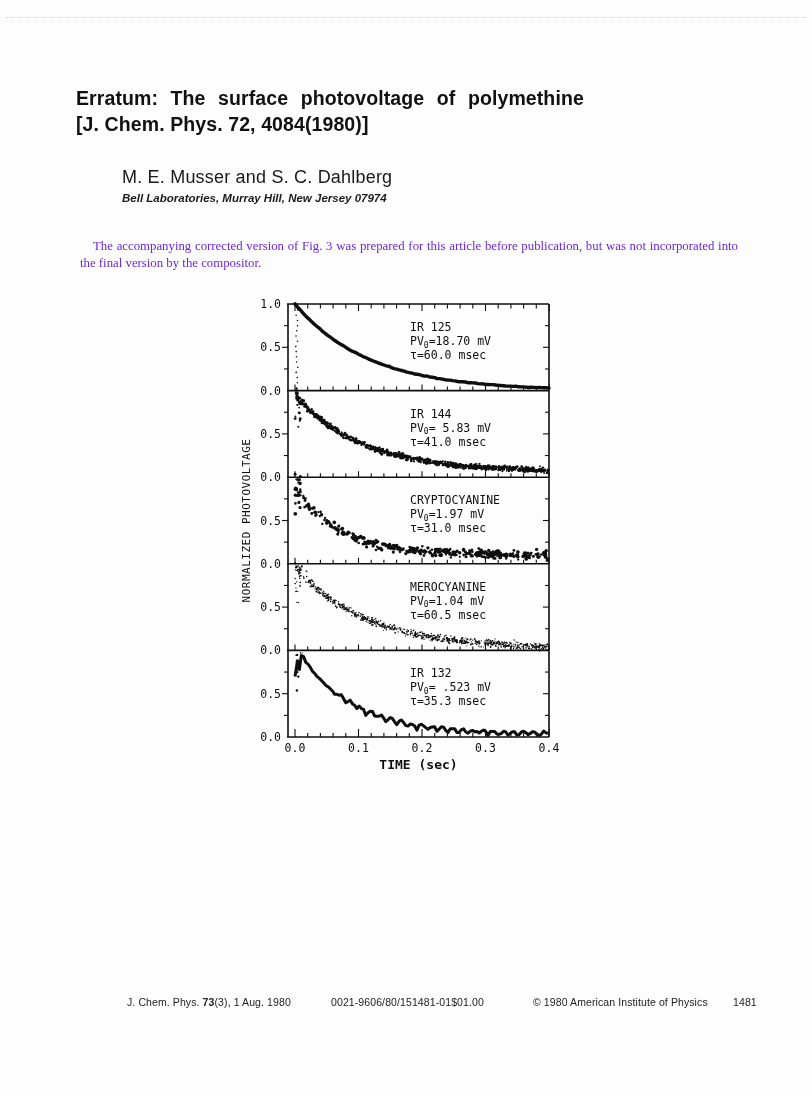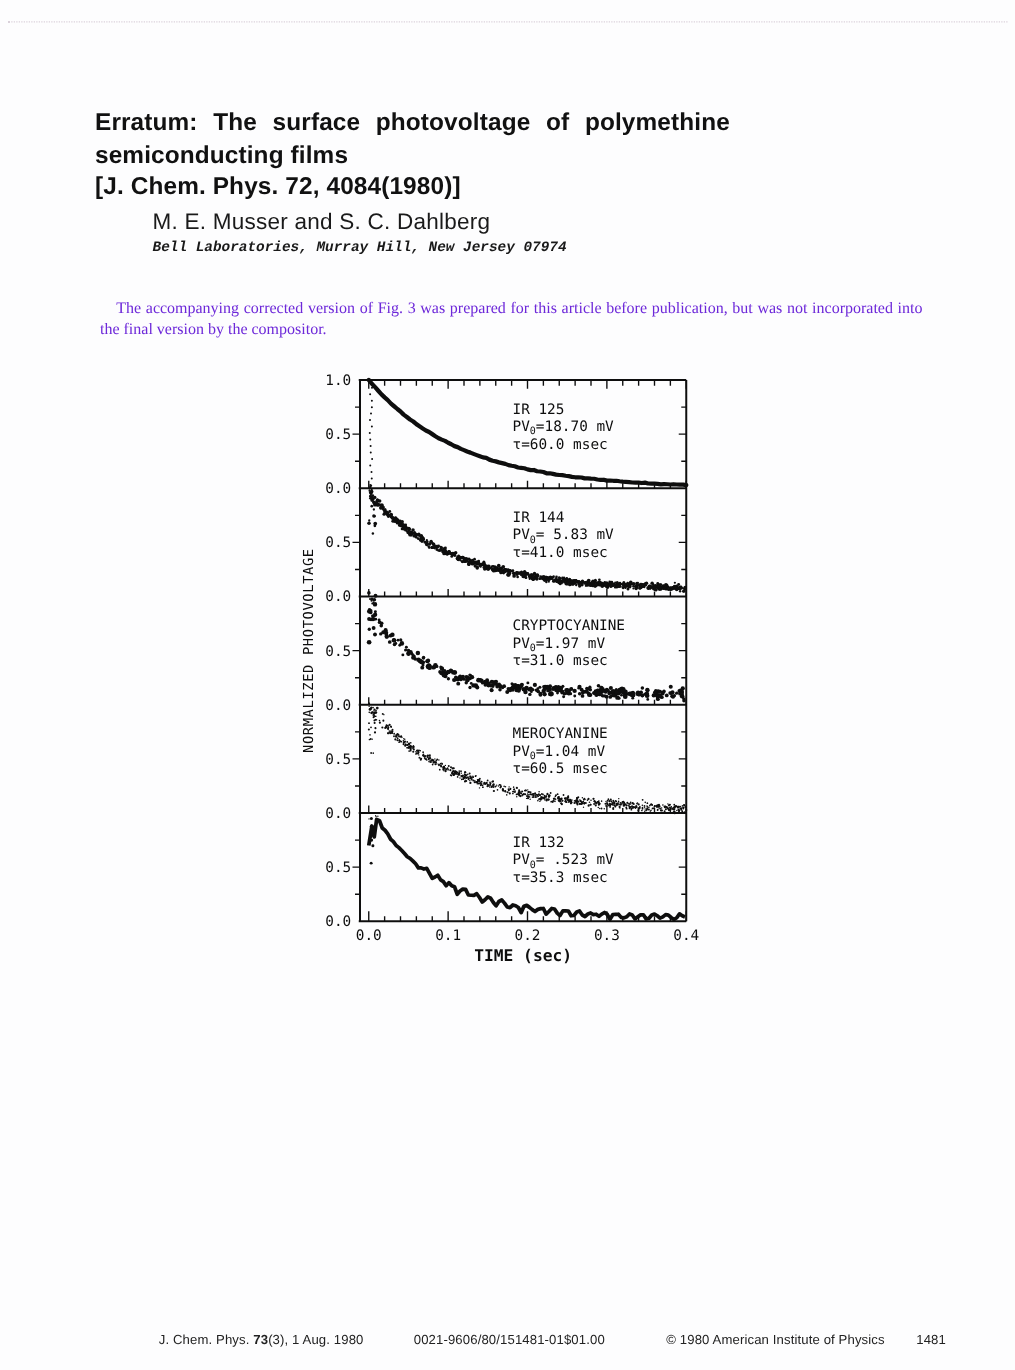--- a/index.html
+++ b/index.html
@@ -6,43 +6,42 @@
   html,body { width:812px; height:1096px; }
   body { background:#fdfdfe; font-family:"Liberation Sans", sans-serif; color:#161616; }
   .page { position:relative; width:812px; height:1096px; overflow:hidden; }
   .scan-line { position:absolute; top:17px; left:6px; right:6px; border-top:1px dotted #cfc3cf; opacity:.75; }
 
   .title-block { position:absolute; left:76px; top:86px; width:600px; }
   .title-line { display:block; font-weight:bold; font-size:19.5px; line-height:25.5px; color:#111; letter-spacing:.1px; }
   .title-line.spread { word-spacing:7px; }
 
   .authors { position:absolute; left:122px; top:167px; font-size:18px; color:#1a1a1a; letter-spacing:.2px; }
-  .affiliation { position:absolute; left:122px; top:192px; font-family:Liberation Mono, monospace; font-style:italic; font-weight:600; font-size:11.5px; color:#1a1a1a; }
+  .affiliation { position:absolute; left:122px; top:192px; font-family:Liberation Sans, sans-serif; font-style:italic; font-weight:600; font-size:11.5px; color:#1a1a1a; }
 
   .body-par { position:absolute; left:80px; top:238px; width:658px;
     font-family:"Liberation Serif", serif; font-size:12.8px; line-height:16.5px;
     text-align:justify; text-indent:13px; color:#6d28d9; }
 
   .figure-wrap { position:absolute; left:225px; top:288px; width:340px; height:500px; }
 
-  .footer-item { position:absolute; top:1066px; font-size:10.5px; color:#222; letter-spacing:.1px; }
+  .footer-item { position:absolute; top:996px; font-size:10.5px; color:#222; letter-spacing:.1px; }
   .f-journal { left:127px; }
   .f-code { left:331px; }
   .f-copy { left:533px; }
   .f-page { left:733px;text-align:right; }
 </style>
 </head>
 <body>
 
 <div class="page">
   <div class="scan-line"></div>
 
   <h1 class="title-block">
     <span class="title-line spread">Erratum: The surface photovoltage of polymethine</span>
-    <span class="title-line">semiconducting films</span>
     <span class="title-line">[J. Chem. Phys. 72, 4084(1980)]</span>
   </h1>
 
   <div class="authors">M. E. Musser and S. C. Dahlberg</div>
   <div class="affiliation">Bell Laboratories, Murray Hill, New Jersey 07974</div>
 
   <p class="body-par">The accompanying corrected version of Fig. 3 was prepared for this article before publication, but was not incorporated into the final version by the compositor.</p>
 
   <svg class="figure-wrap" width="340" height="500" viewBox="0 0 340 500" xmlns="http://www.w3.org/2000/svg">
       <line x1="62" x2="324" y1="16" y2="16" stroke="#0e0e0e" stroke-width="1.6"></line>

